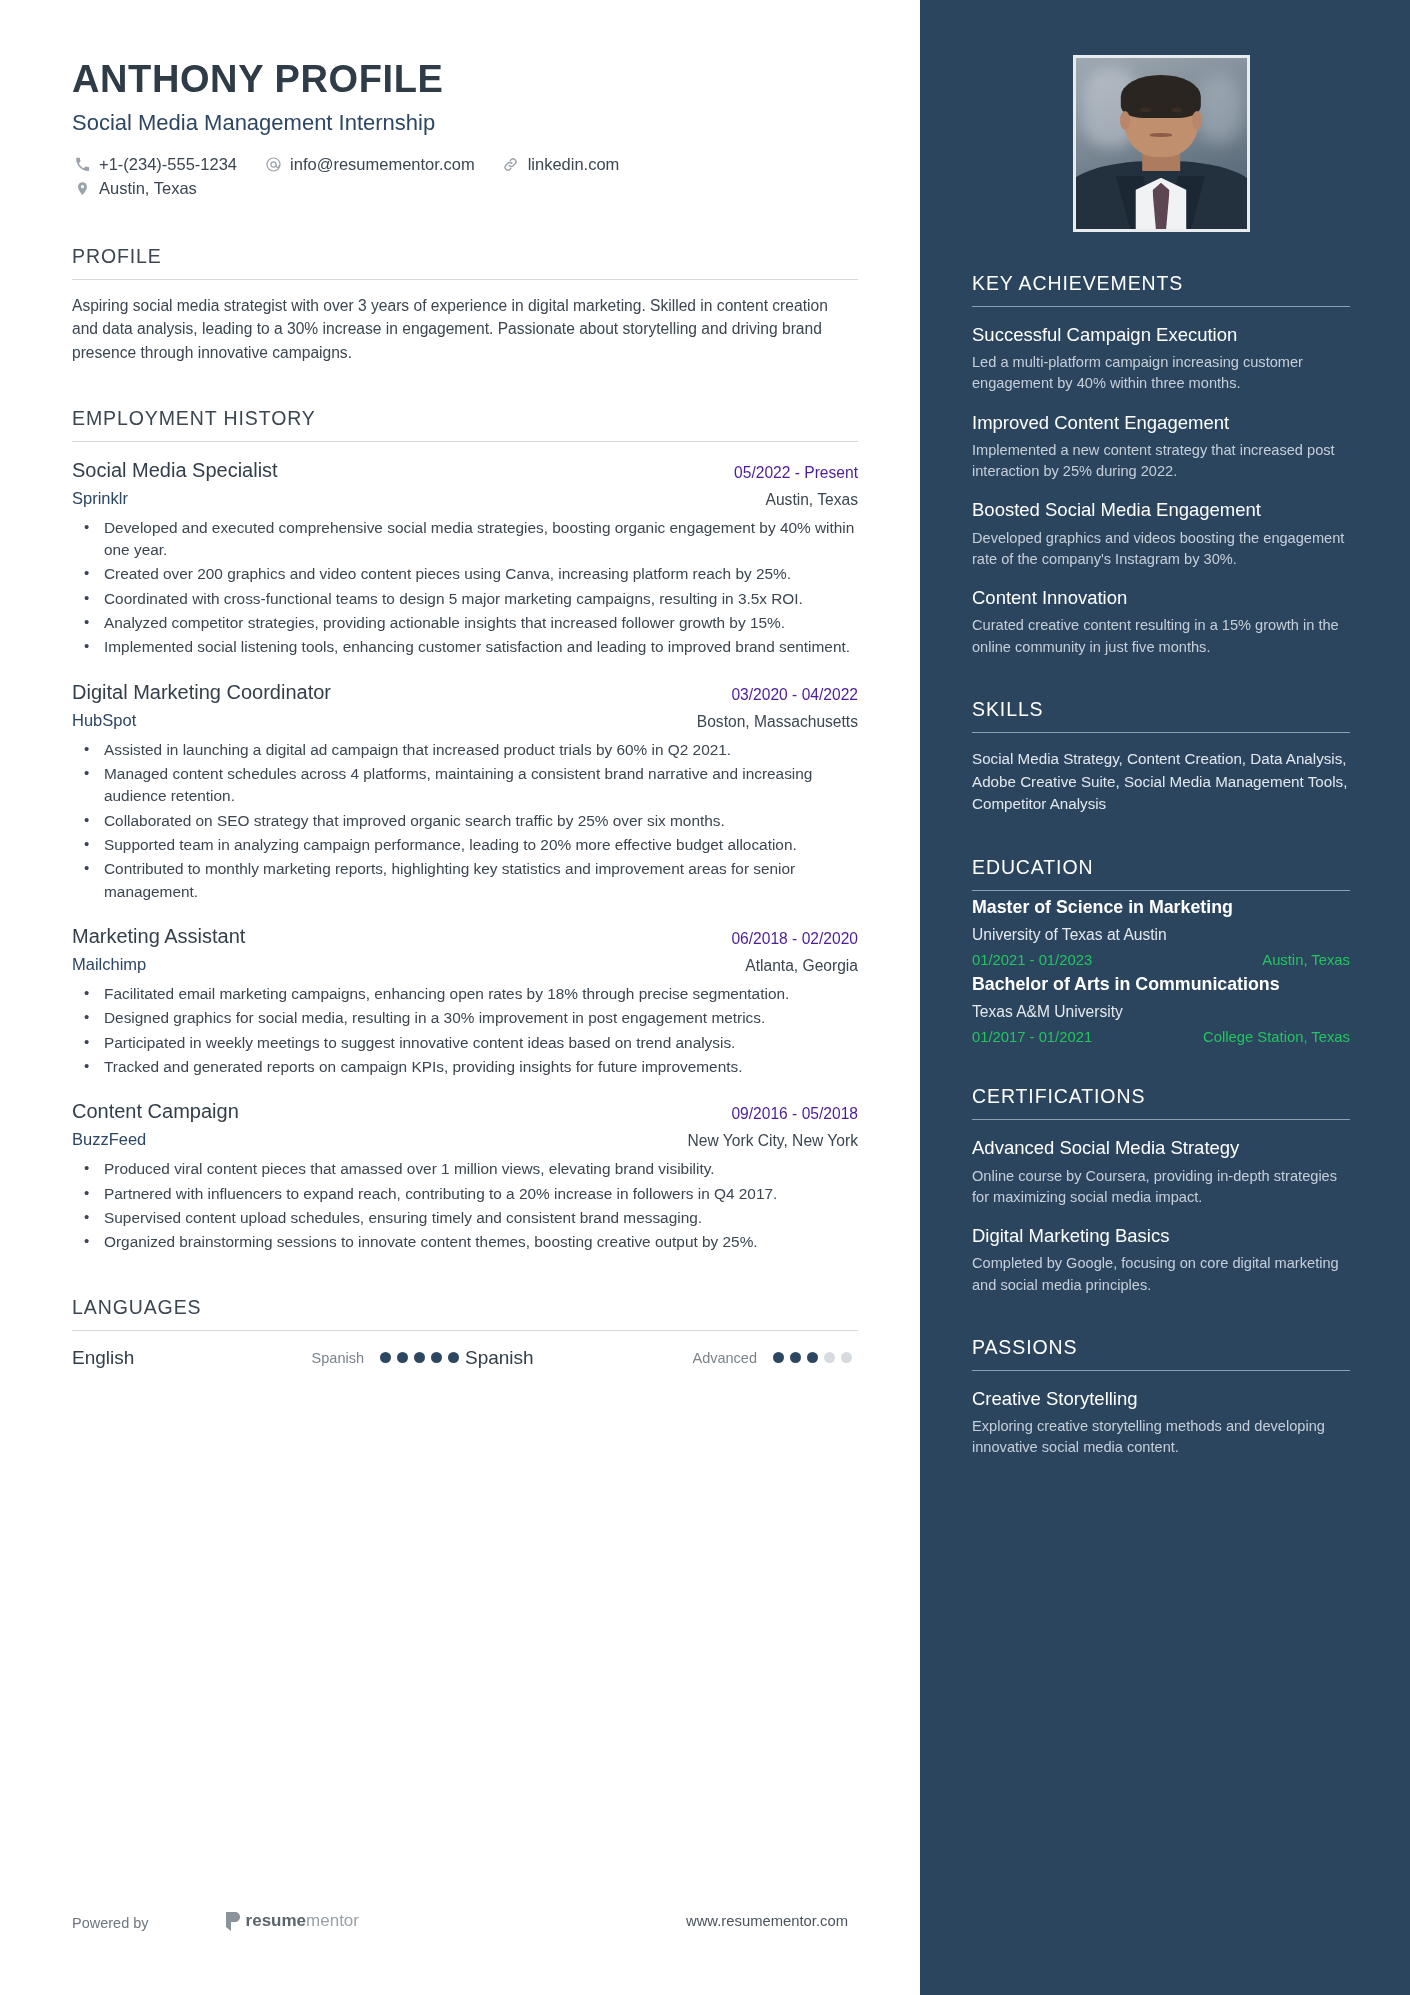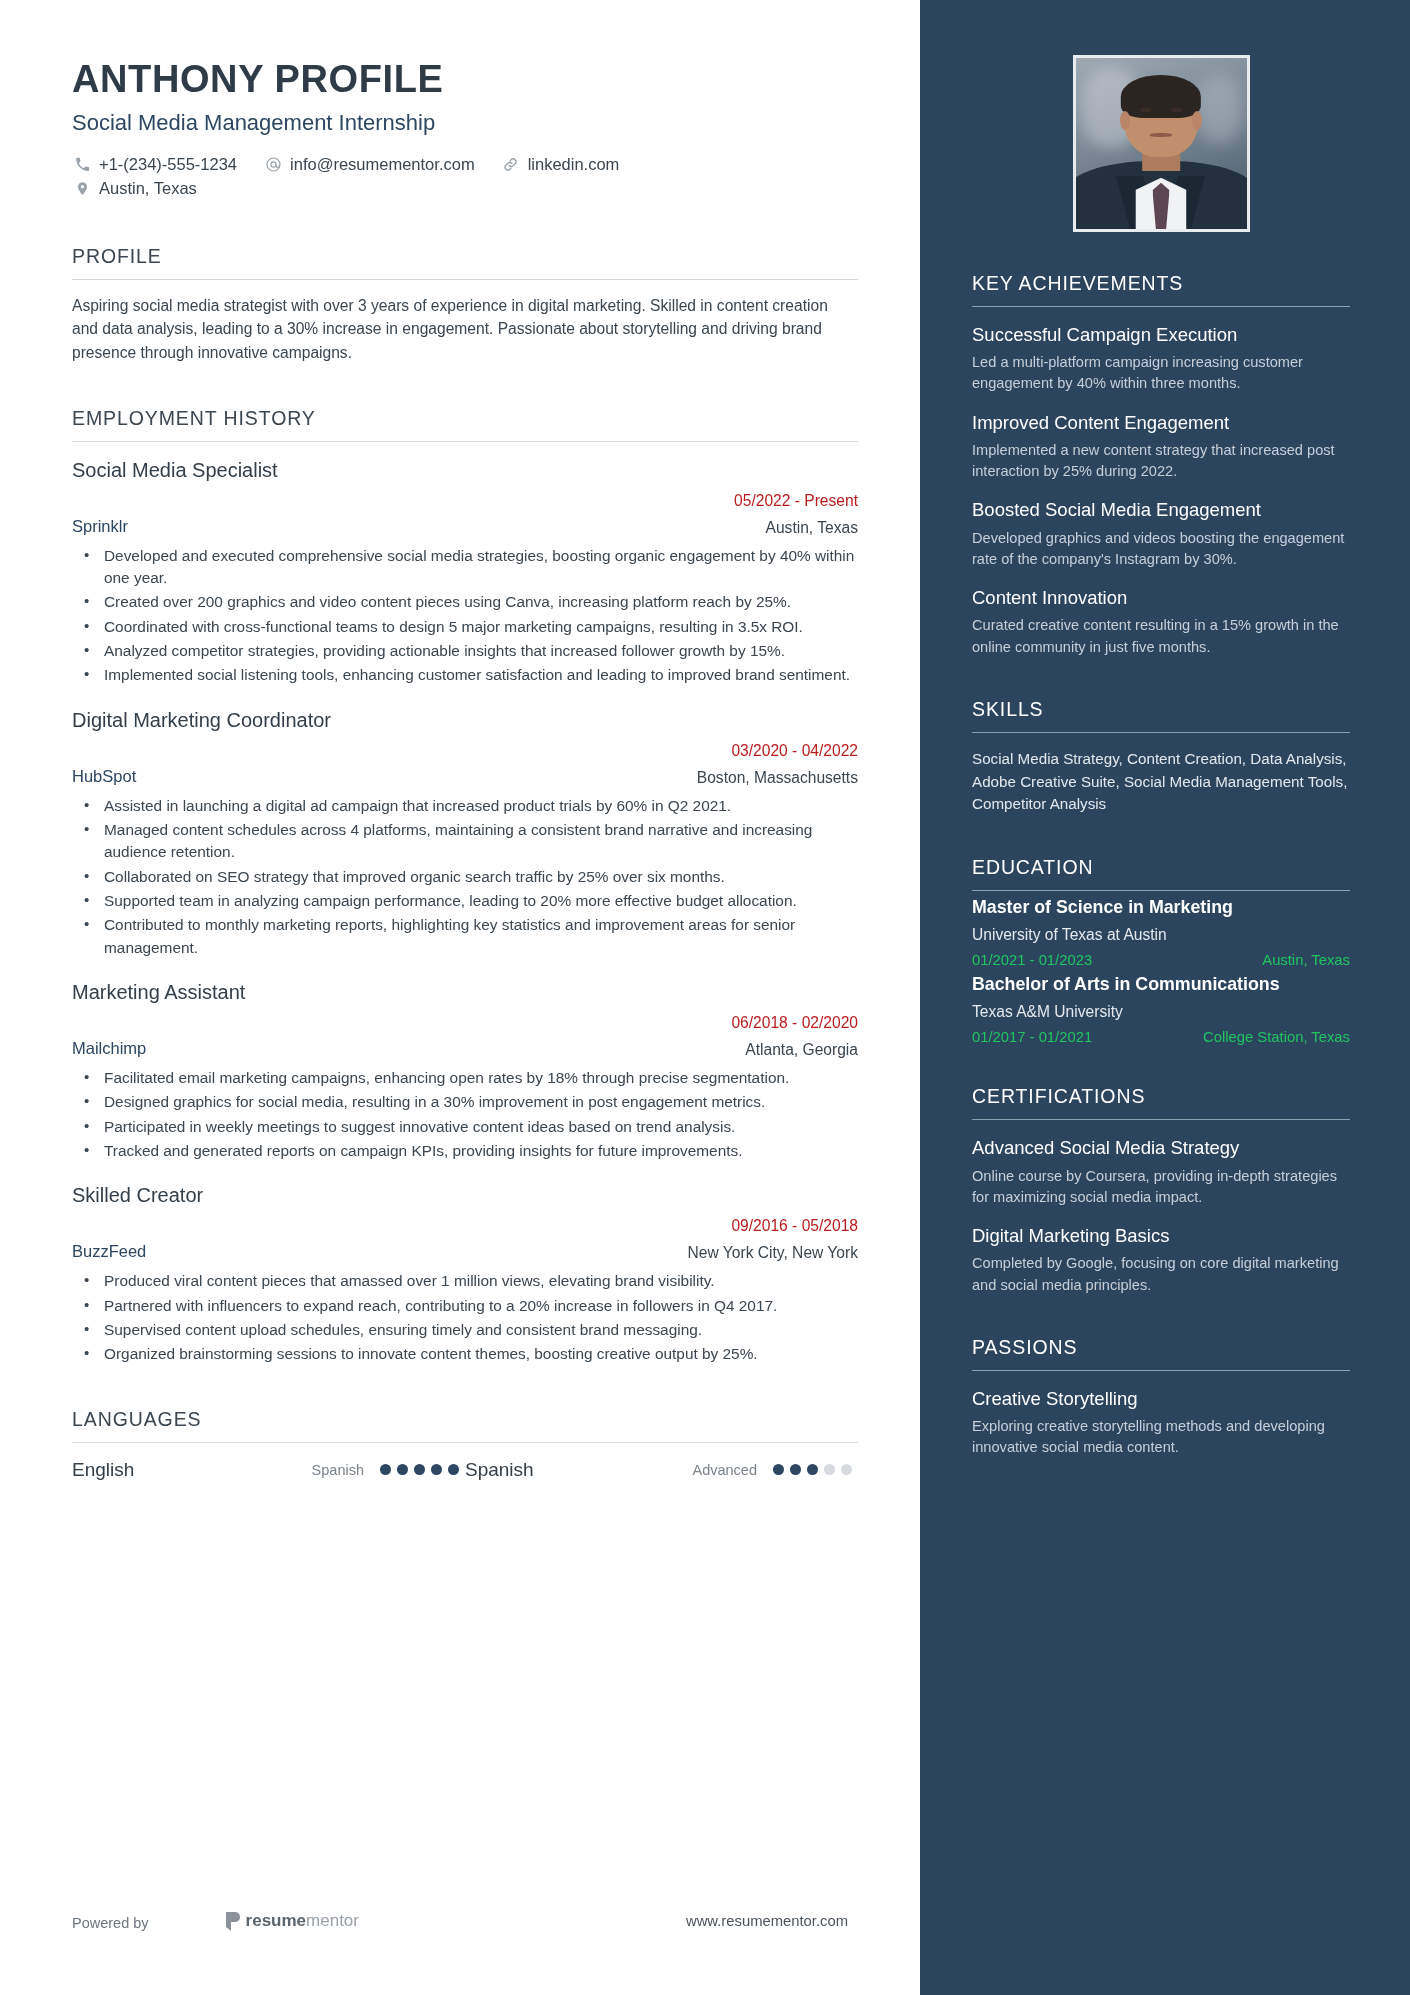--- a/index.html
+++ b/index.html
@@ -55,21 +55,21 @@
   }
   .profile-text {
     font-size: 15.6px; line-height: 1.52; color: #3b4650;
     margin-top: 14px;
   }
 
   .job { margin-top: 22px; }
   .job:first-of-type { margin-top: 17px; }
   .job-row { display: flex; justify-content: space-between; align-items: flex-start; }
   .job-role { font-size: 20px; color: #323e49; }
-  .job-date { font-size: 15.6px; color: #b91c1c; text-align: center; white-space: nowrap; padding-top: 5px; margin-top: 28px; }
+  .job-date { font-size: 15.6px; color: #4c1d95; text-align: center; white-space: nowrap; padding-top: 5px; }
   .job-row2 { display: flex; justify-content: space-between; align-items: flex-start; margin-top: 7px; }
   .job-company { font-size: 16.5px; color: #2d4662; }
   .job-loc { font-size: 15.6px; color: #3b4650; text-align: right; max-width: 190px; line-height: 1.35; }
   .bullets { margin-top: 7px; list-style: none; }
   .bullets li {
     position: relative;
     font-size: 15.4px; line-height: 1.45; color: #3b4650;
     padding-left: 32px; margin-bottom: 2px;
   }
   .bullets li::before {
@@ -275,21 +275,21 @@
      </div>
      <ul class="bullets">
               <li>Facilitated email marketing campaigns, enhancing open rates by 18% through precise segmentation.</li>
               <li>Designed graphics for social media, resulting in a 30% improvement in post engagement metrics.</li>
               <li>Participated in weekly meetings to suggest innovative content ideas based on trend analysis.</li>
               <li>Tracked and generated reports on campaign KPIs, providing insights for future improvements.</li>
             </ul>
           </div>
           <div class="job">
             <div class="job-row">
-       <div class="job-role">Skilled Creator</div>
+       <div class="job-role">Content Campaign</div>
        <div class="job-date">09/2016 - 05/2018</div>
      </div>
      <div class="job-row2">
        <div class="job-company">BuzzFeed</div>
        <div class="job-loc">New York City, New York</div>
      </div>
      <ul class="bullets">
               <li>Produced viral content pieces that amassed over 1 million views, elevating brand visibility.</li>
               <li>Partnered with influencers to expand reach, contributing to a 20% increase in followers in Q4 2017.</li>
               <li>Supervised content upload schedules, ensuring timely and consistent brand messaging.</li>

